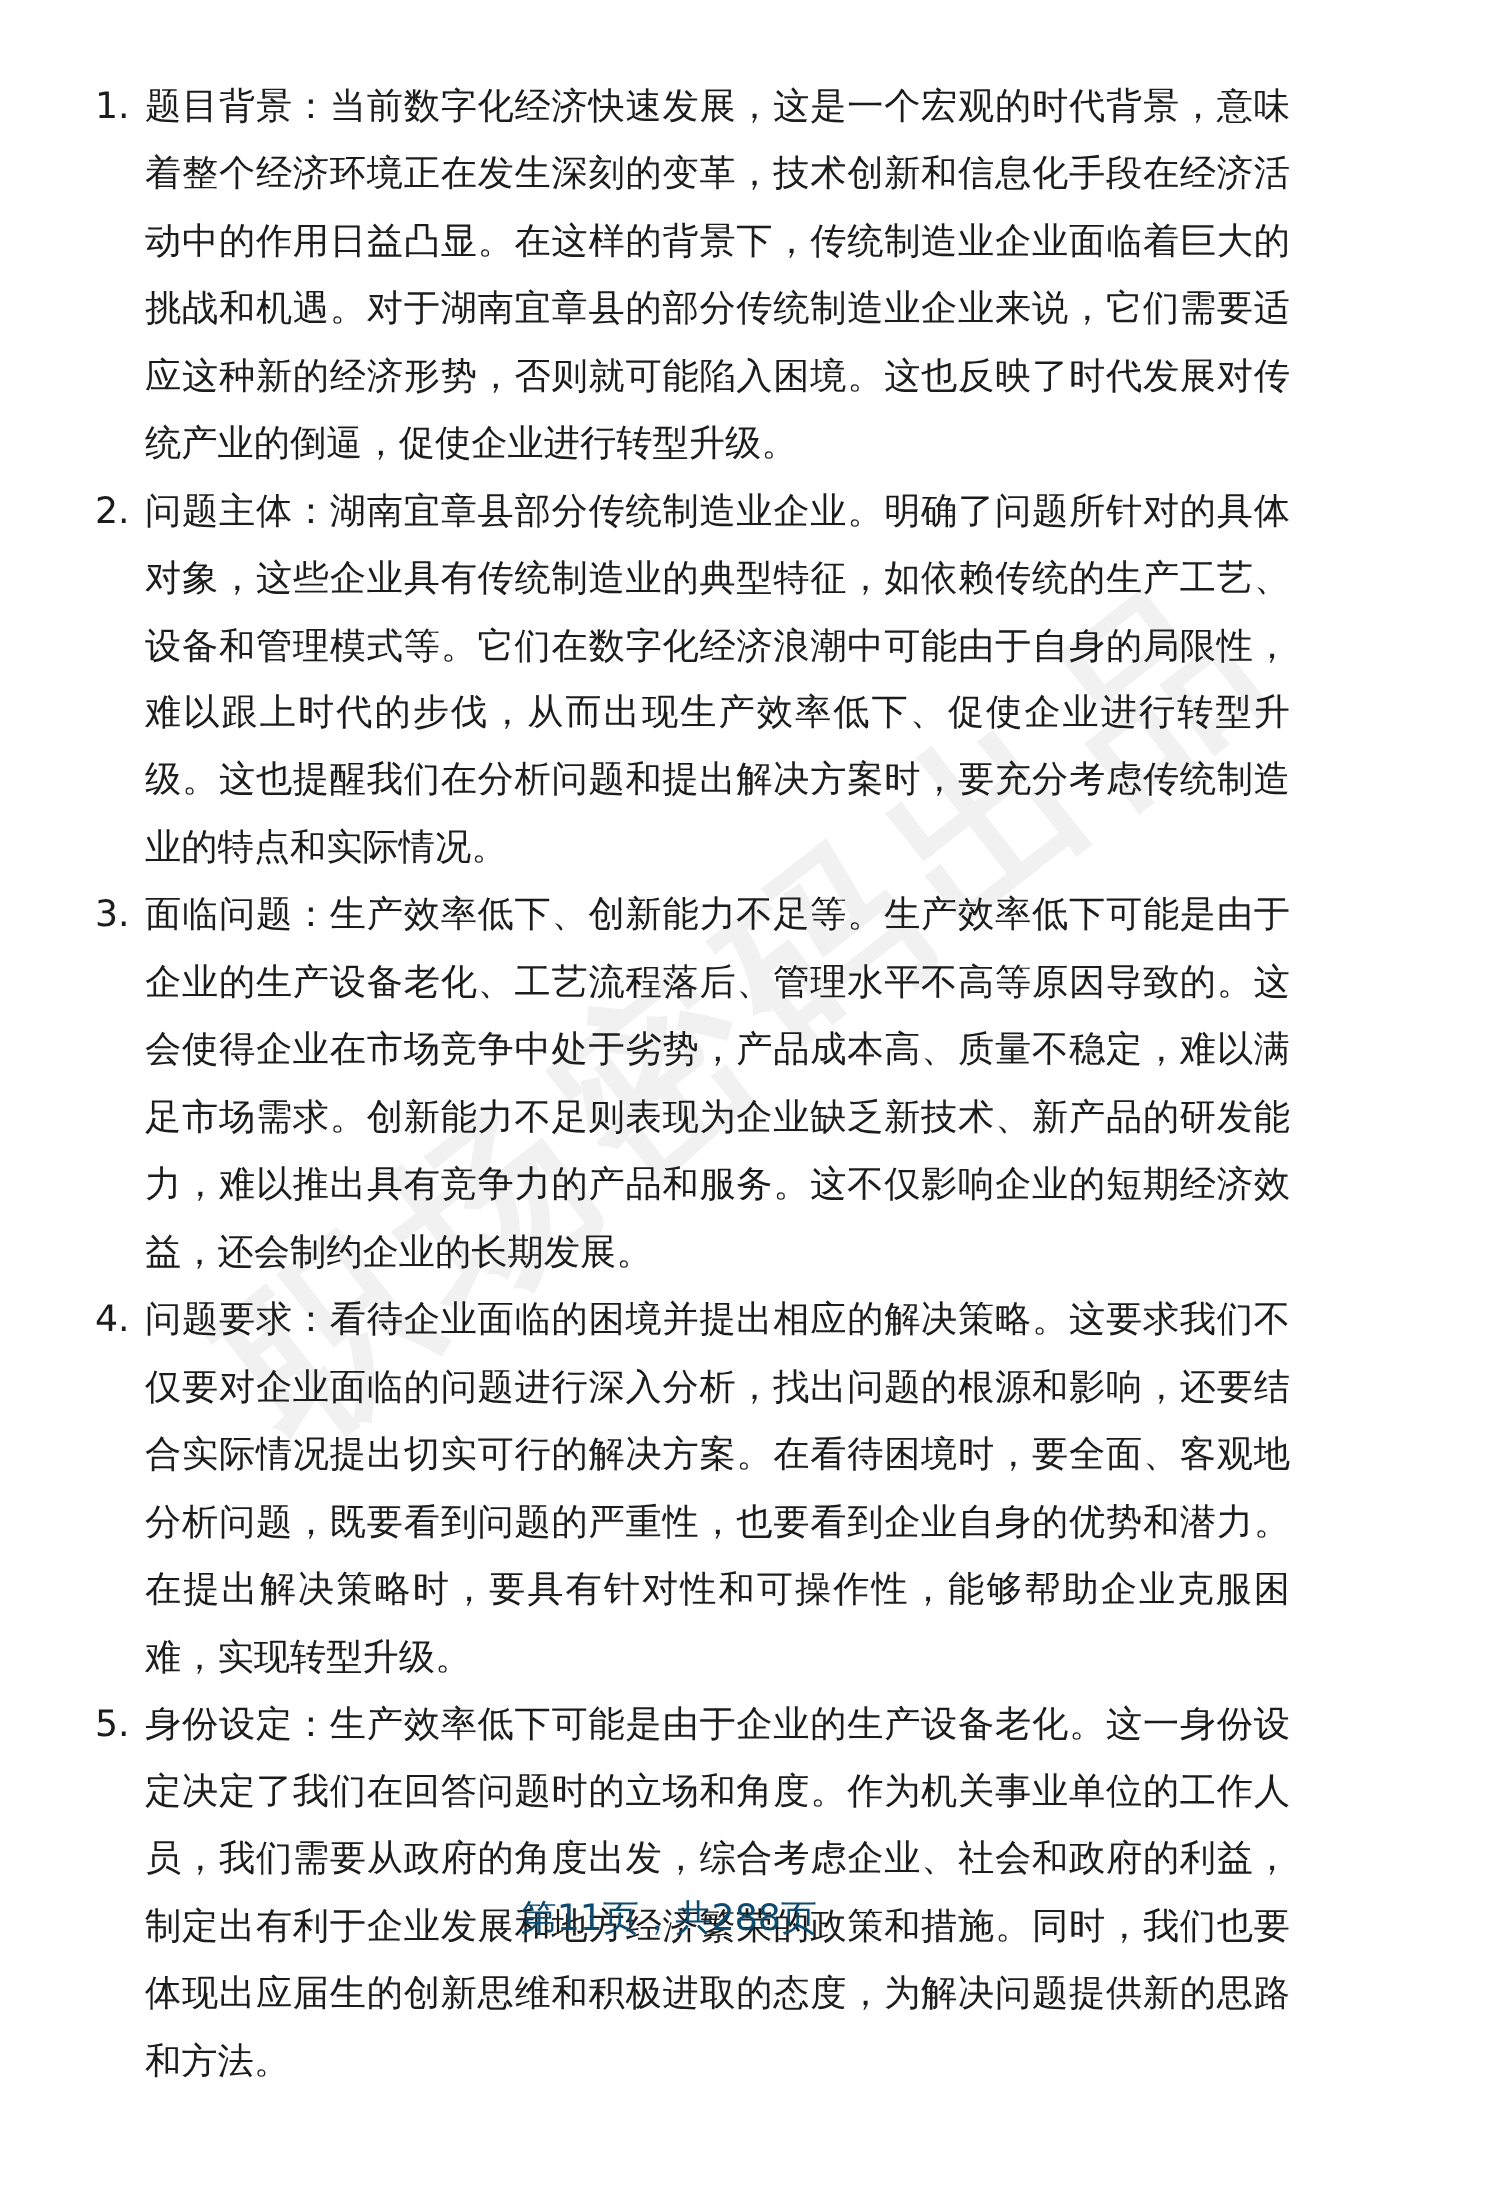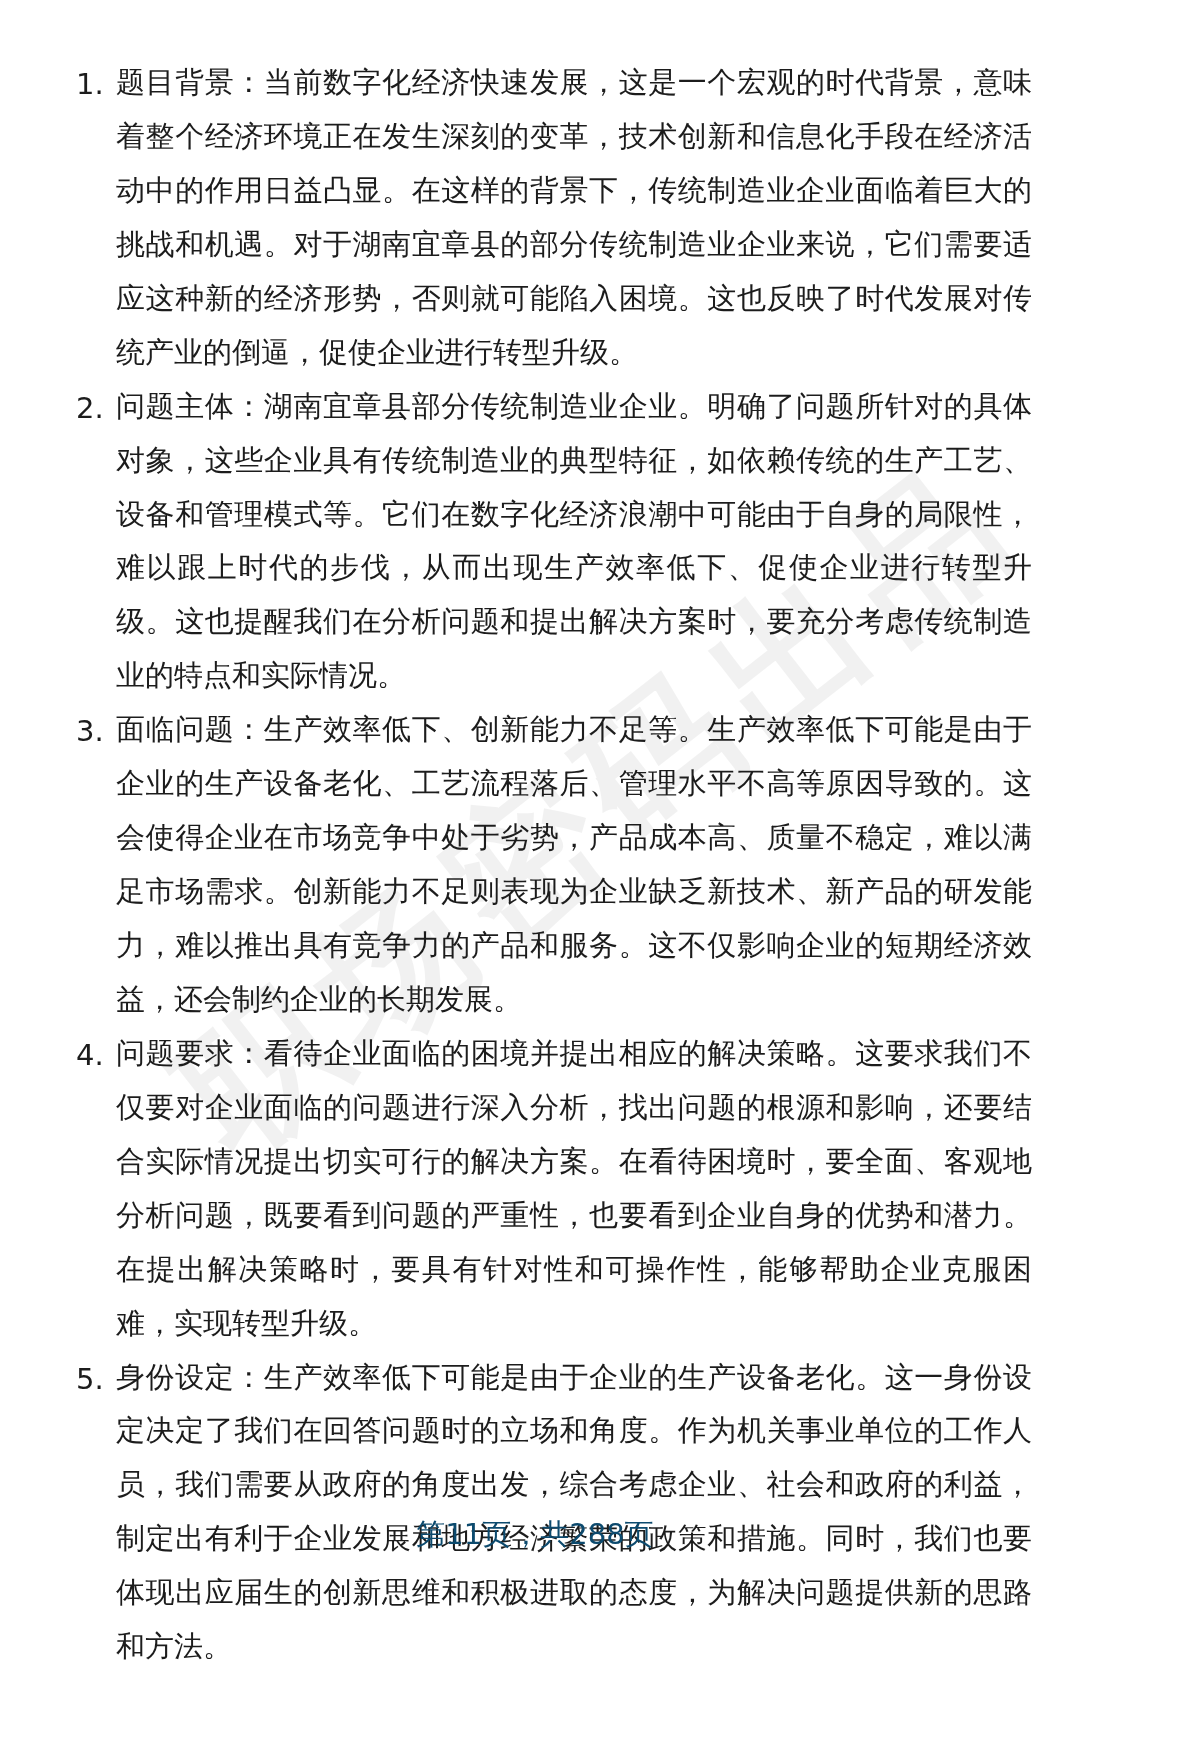--- a/index.html
+++ b/index.html
@@ -46,21 +46,20 @@
   }
   .item-number {
     flex: 0 0 40px;
     text-align: left;
     white-space: nowrap;
   }
   .item-text {
     flex: 1;
     text-align: justify;
     text-justify: inter-ideograph;
-    font-family: Liberation Mono, monospace;
   }
   .footer {
     position: absolute;
     left: 0;
     right: 130px;
     bottom: 200px;
     text-align: center;
     font-size: 29px;
     color: #0c4a6e;
     z-index: 1;

